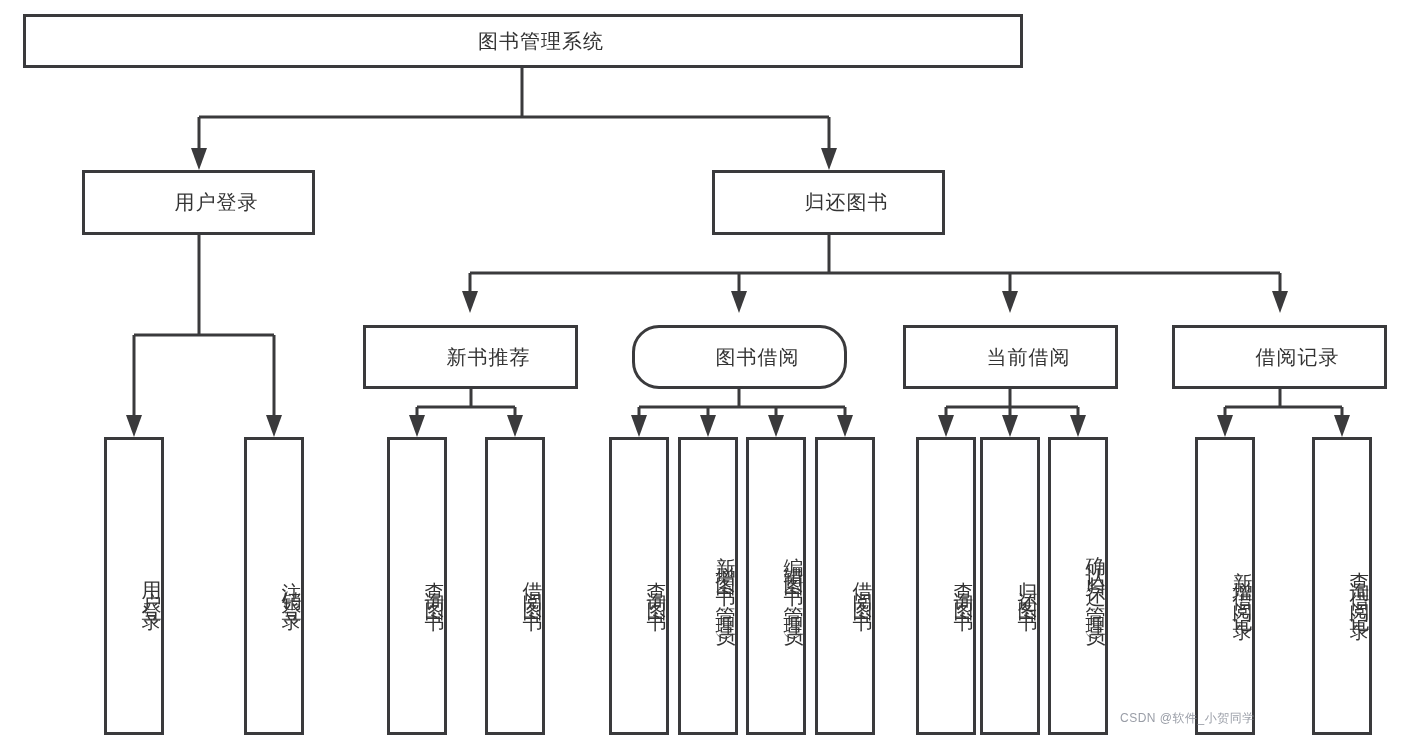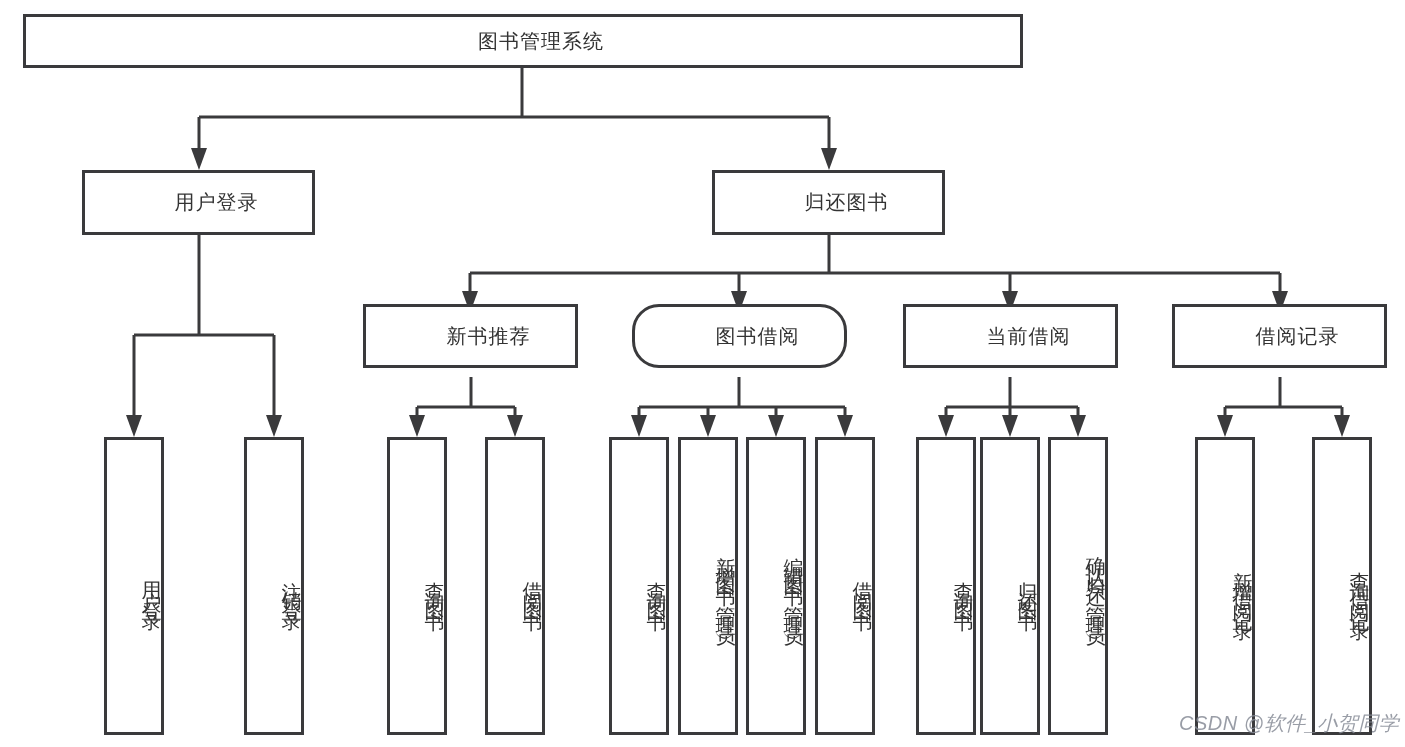--- a/index.html
+++ b/index.html
@@ -45,49 +45,48 @@
     writing-mode: vertical-rl;
     text-orientation: mixed;
     letter-spacing: 10px;
     white-space: normal;
     line-height: 1;
   }
   .root-box    { left: 23px;  top: 14px;  width: 1000px; height: 54px; }
   .lvl2        { top: 170px; height: 65px; width: 233px; }
   .lvl2.n-user { left: 82px; }
   .lvl2.n-mgmt { left: 712px; }
-  .lvl3        { top: 304px; height: 64px; width: 215px; }
+  .lvl3        { top: 325px; height: 64px; width: 215px; }
   .lvl3.n-new  { left: 363px; }
   .lvl3.n-bor  { left: 632px; border-radius: 27px; }
   .lvl3.n-cur  { left: 903px; }
   .lvl3.n-rec  { left: 1172px; }
   .leaf        { top: 437px; height: 298px; width: 60px; }
   .leaf.p1  { left: 104px; }
   .leaf.p2  { left: 244px; }
   .leaf.p3  { left: 387px; }
   .leaf.p4  { left: 485px; }
   .leaf.p5  { left: 609px; }
   .leaf.p6  { left: 678px; }
   .leaf.p7  { left: 746px; }
   .leaf.p8  { left: 815px; }
   .leaf.p9  { left: 916px; }
   .leaf.p10 { left: 980px; }
   .leaf.p11 { left: 1048px; }
   .leaf.p12 { left: 1195px; }
   .leaf.p13 { left: 1312px; }
   .watermark {
     position: absolute;
-    left: 1179px;
+    left: 1120px;
     top: 710px;
     z-index: 5;
-    font-size: 20px;
+    font-size: 12px;
     color: rgba(135, 140, 150, 0.85);
     letter-spacing: 0.5px;
     white-space: nowrap;
-    font-style: italic;
   }
 </style>
 </head>
 <body>
 
 <div class="canvas">
 
   <svg class="connectors" width="1405" height="747" viewBox="0 0 1405 747">
     <g stroke="#3a3a3c" stroke-width="3" fill="none">
 

